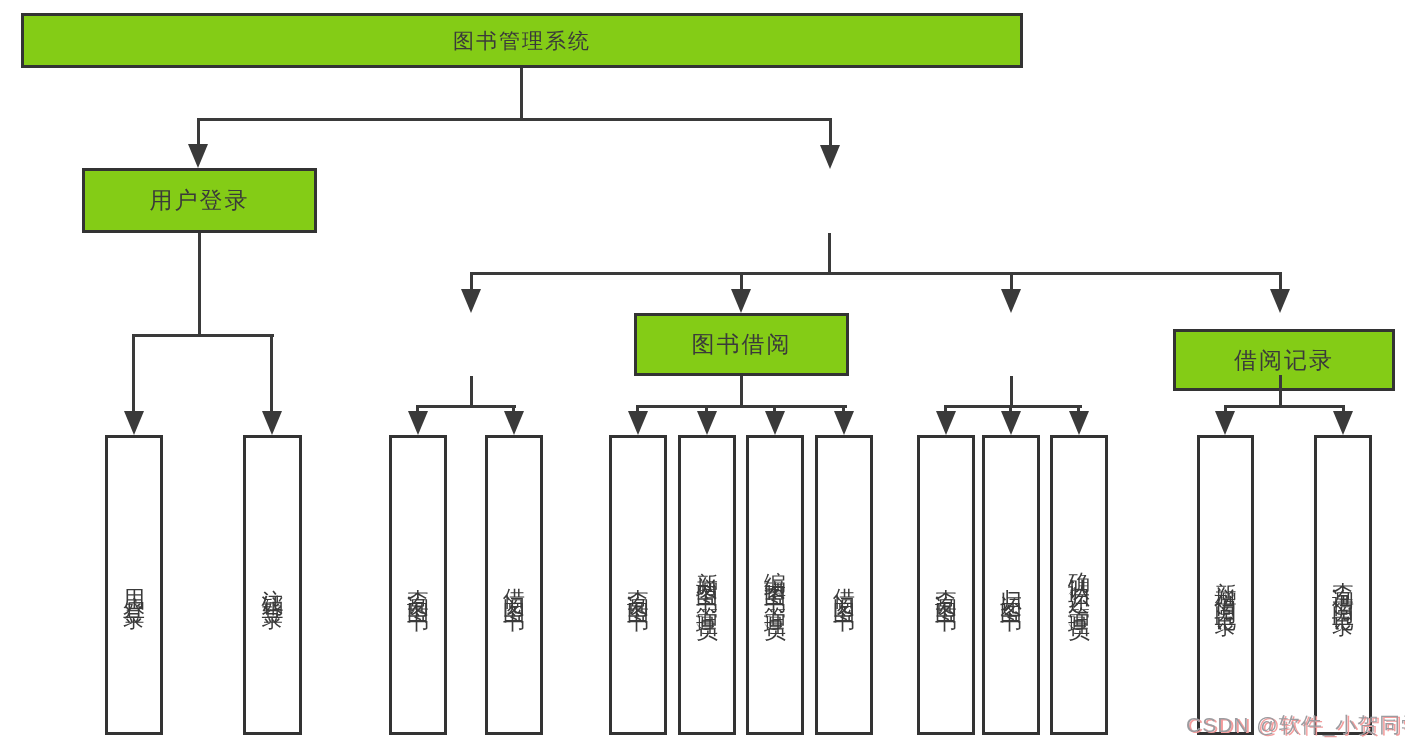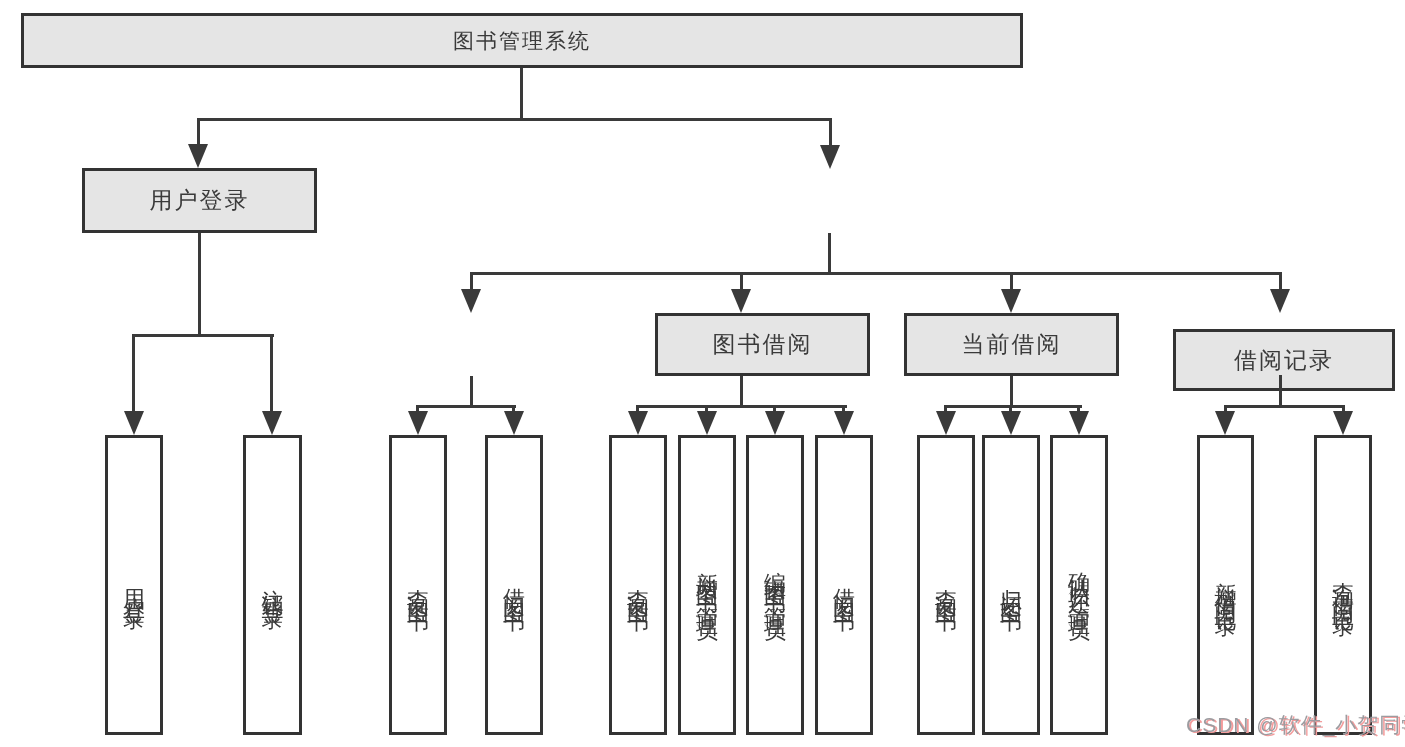--- a/index.html
+++ b/index.html
@@ -8,21 +8,21 @@
     width: 1405px;
     height: 747px;
     background: #ffffff;
     overflow: hidden;
     font-family: "Liberation Sans", sans-serif;
   }
   .box {
     position: absolute;
     box-sizing: border-box;
     border: 3px solid #333333;
-    background: #e5e5e5;
+    background: #84cc16;
     display: flex;
     align-items: center;
     justify-content: center;
     color: #3a3a3a;
     font-size: 23px;
     letter-spacing: 2px;
     white-space: nowrap;
   }
   .box.root { font-size: 21px; }
   .leaf {
@@ -102,25 +102,22 @@
   <div class="hline" style="left:470px; top:272px; width:812px;"></div>
   <div class="vline" style="left:470px; top:272px; height:20px;"></div>
   <div class="arrow" style="left:461px; top:289px;"></div>
   <div class="vline" style="left:740px; top:272px; height:20px;"></div>
   <div class="arrow" style="left:731px; top:289px;"></div>
   <div class="vline" style="left:1010px; top:272px; height:20px;"></div>
   <div class="arrow" style="left:1001px; top:289px;"></div>
   <div class="vline" style="left:1279px; top:272px; height:20px;"></div>
   <div class="arrow" style="left:1270px; top:289px;"></div>
 
-  <div class="box" style="left:634px; top:313px; width:215px; height:63px;margin-left:21px;">
+  <div class="box" style="left:634px; top:313px; width:215px; height:63px;">
     <span>图书借阅</span>
-  </div>
-  <div class="box" style="left:904px; top:313px; width:215px; height:63px;">
-    <span>当前借阅</span>
   </div>
   <div class="box" style="left:1173px; top:329px; width:222px; height:62px;">
     <span>借阅记录</span>
   </div>
 
   <div class="vline" style="left:470px; top:376px; height:32px;"></div>
   <div class="hline" style="left:417px; top:405px; width:99px;"></div>
   <div class="vline" style="left:416px; top:405px; height:9px;"></div>
   <div class="arrow" style="left:408px; top:411px;"></div>
   <div class="vline" style="left:512px; top:405px; height:9px;"></div>

